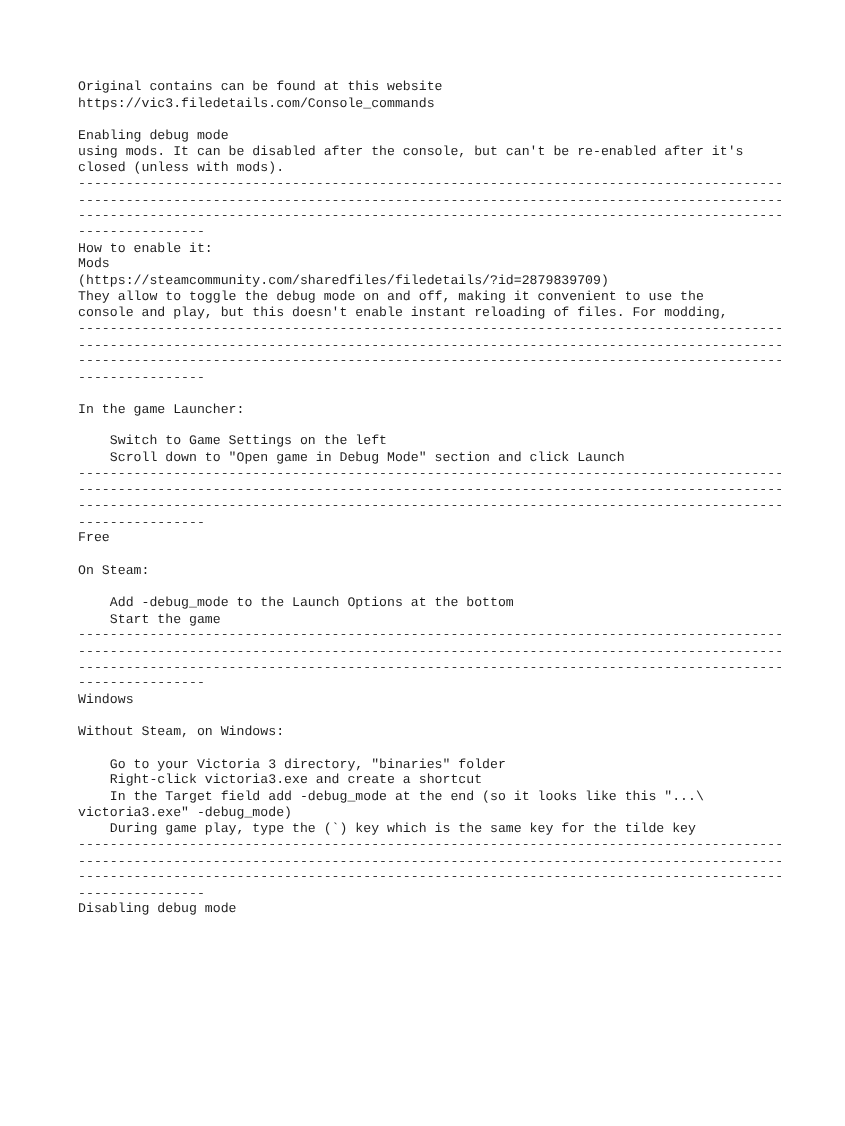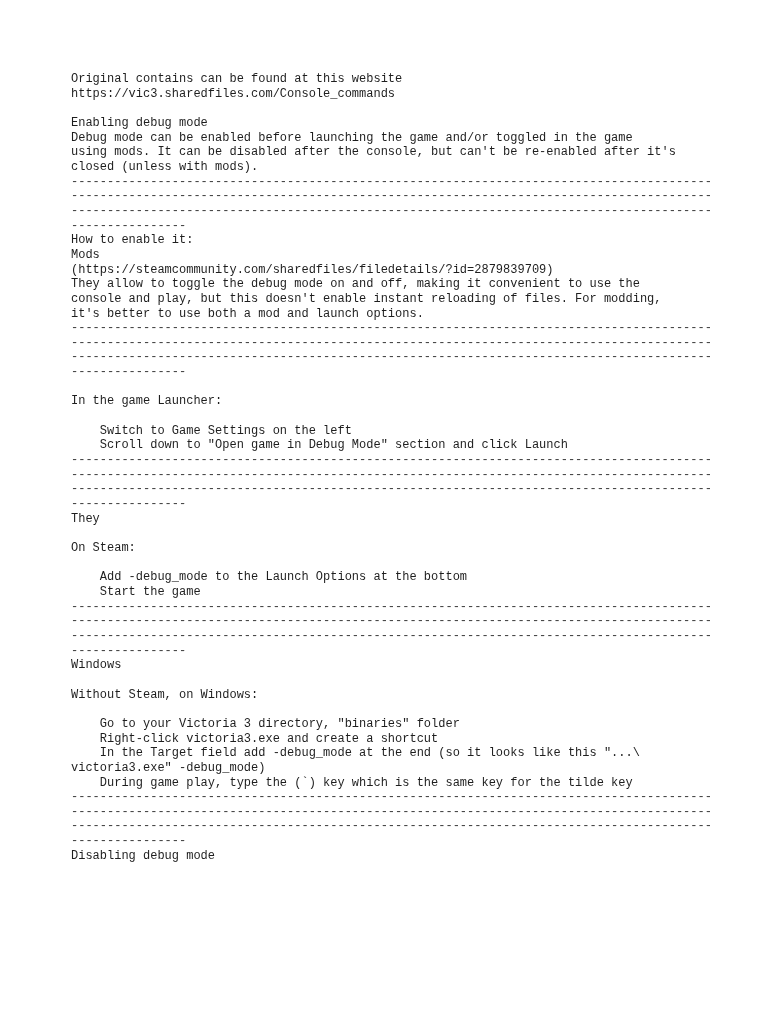--- a/index.html
+++ b/index.html
@@ -31,57 +31,55 @@
       color: #3a3a3a;
       letter-spacing: 0;
     }
   </style>
 </head>
 <body>
 
 <div class="page">
 
   <div class="line">Original contains can be found at this website</div>
-  <div class="line">https://vic3.sharedfiles.com/Console_commands</div>
+  <div class="line">https://vic3.filedetails.com/Console_commands</div>
   <div class="line"></div>
 
   <div class="line">Enabling debug mode</div>
-  <div class="line">Debug mode can be enabled before launching the game and/or toggled in the game</div>
   <div class="line">using mods. It can be disabled after the console, but can't be re-enabled after it's</div>
   <div class="line">closed (unless with mods).</div>
 
   <div class="line rule">-----------------------------------------------------------------------------------------</div>
   <div class="line rule">-----------------------------------------------------------------------------------------</div>
   <div class="line rule">-----------------------------------------------------------------------------------------</div>
   <div class="line rule">----------------</div>
 
   <div class="line">How to enable it:</div>
   <div class="line">Mods</div>
   <div class="line">(https://steamcommunity.com/sharedfiles/filedetails/?id=2879839709)</div>
   <div class="line">They allow to toggle the debug mode on and off, making it convenient to use the</div>
   <div class="line">console and play, but this doesn't enable instant reloading of files. For modding,</div>
-  <div class="line">it's better to use both a mod and launch options.</div>
 
   <div class="line rule">-----------------------------------------------------------------------------------------</div>
   <div class="line rule">-----------------------------------------------------------------------------------------</div>
   <div class="line rule">-----------------------------------------------------------------------------------------</div>
   <div class="line rule">----------------</div>
 
   <div class="line"></div>
   <div class="line">In the game Launcher:</div>
   <div class="line"></div>
   <div class="line">    Switch to Game Settings on the left</div>
   <div class="line">    Scroll down to "Open game in Debug Mode" section and click Launch</div>
 
   <div class="line rule">-----------------------------------------------------------------------------------------</div>
   <div class="line rule">-----------------------------------------------------------------------------------------</div>
   <div class="line rule">-----------------------------------------------------------------------------------------</div>
   <div class="line rule">----------------</div>
 
-  <div class="line">They</div>
+  <div class="line">Free</div>
   <div class="line"></div>
   <div class="line">On Steam:</div>
   <div class="line"></div>
   <div class="line">    Add -debug_mode to the Launch Options at the bottom</div>
   <div class="line">    Start the game</div>
 
   <div class="line rule">-----------------------------------------------------------------------------------------</div>
   <div class="line rule">-----------------------------------------------------------------------------------------</div>
   <div class="line rule">-----------------------------------------------------------------------------------------</div>
   <div class="line rule">----------------</div>

